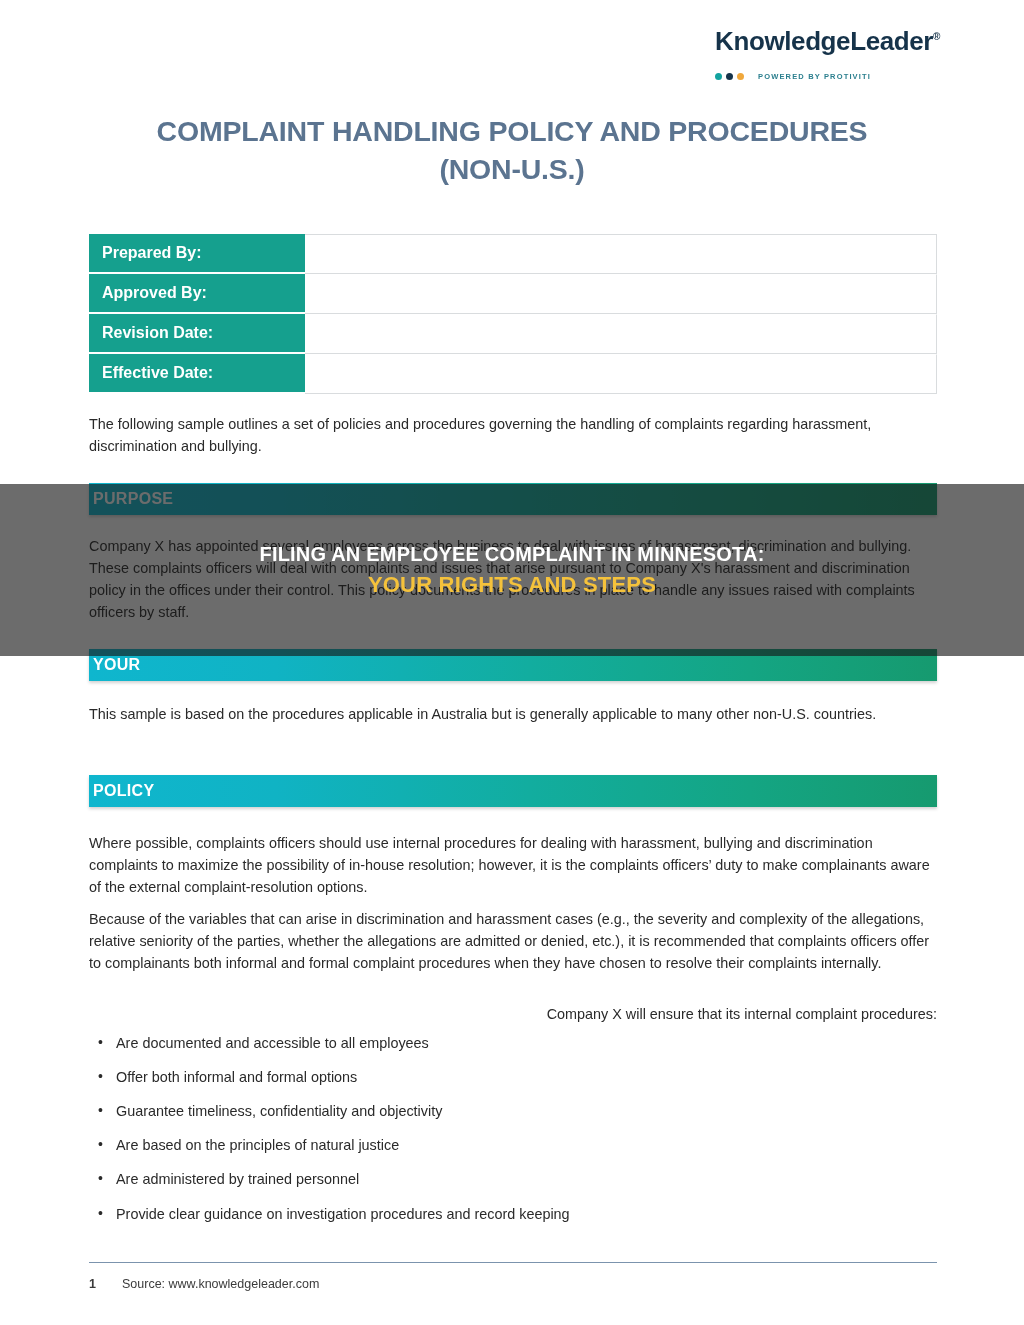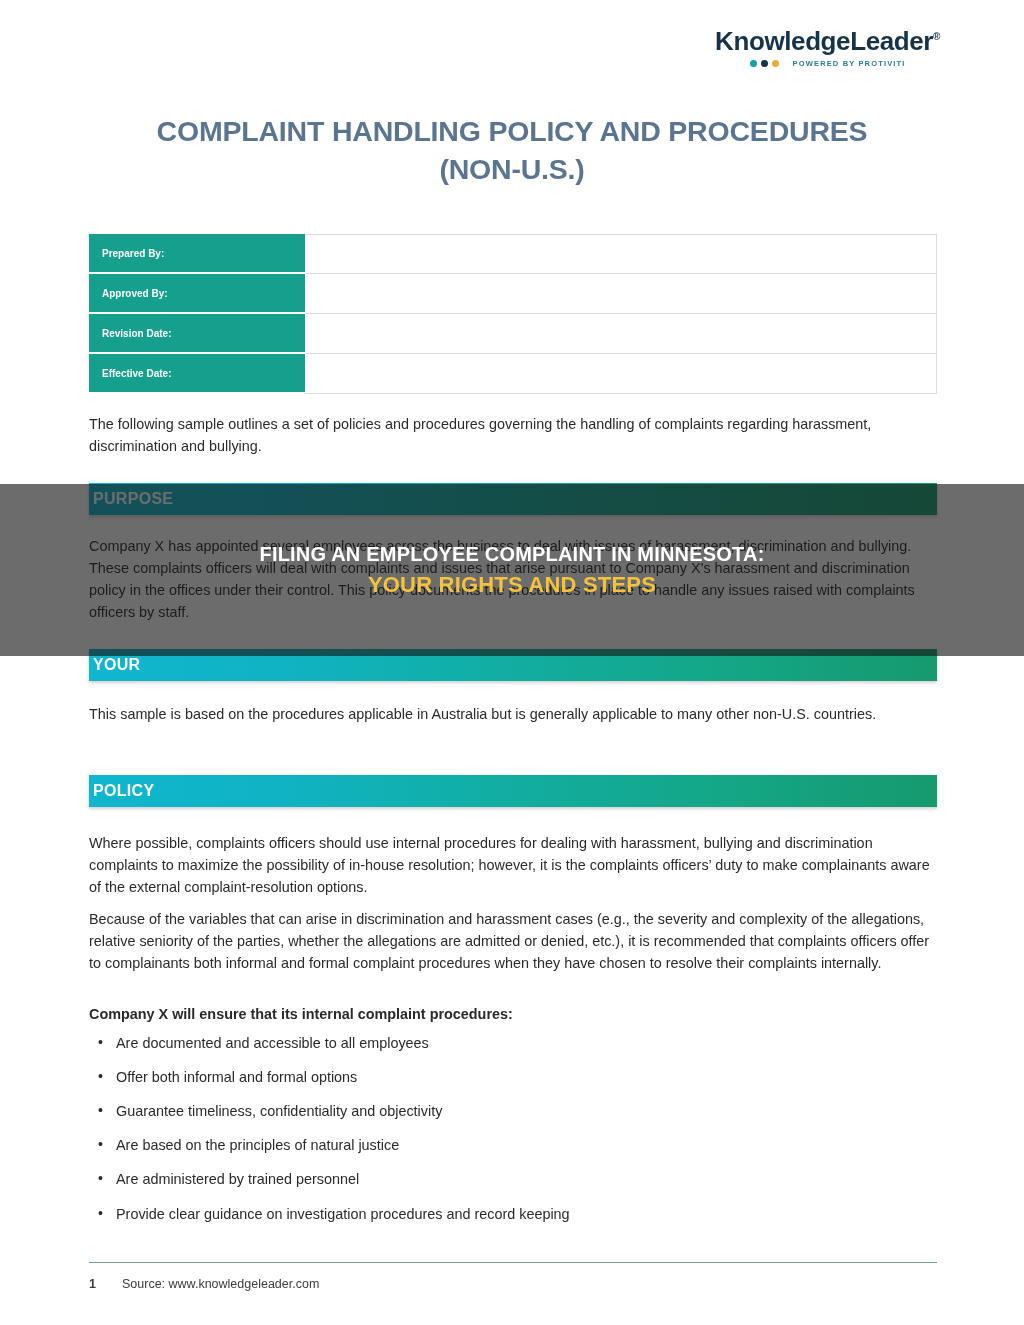--- a/index.html
+++ b/index.html
@@ -37,23 +37,23 @@
     line-height: 1;
     white-space: nowrap;
   }
   .logo-word .reg {
     font-size: 10px;
     vertical-align: super;
   }
   .logo-sub {
     display: flex;
     align-items: center;
-    justify-content: center;
+    justify-content: flex-start;
     gap: 6px;
-    margin-top: 5px;
+    margin-top: 18px;
   }
   .dots {
     display: flex;
     gap: 4px;
     align-items: center;
   }
   .dot {
     width: 7px;
     height: 7px;
     border-radius: 50%;
@@ -92,21 +92,21 @@
     top: 234px;
     width: 848px;
     border-collapse: separate;
     border-spacing: 0;
   }
   .meta-table tr { height: 40px; }
   .meta-table th {
     width: 203px;
     background: #15a08e;
     color: #ffffff;
-    font-size: 10px;
+    font-size: 16px;
     font-weight: bold;
     text-align: left;
     padding: 0 0 0 13px;
     border-bottom: 2px solid #ffffff;
     vertical-align: middle;
   }
   .meta-table td {
     background: #ffffff;
     border-bottom: 1px solid #d9dcde;
     border-right: 1px solid #d9dcde;
@@ -116,21 +116,21 @@
 
   
   .body-text {
     position: absolute;
     left: 89px;
     width: 848px;
     font-size: 14.4px;
     line-height: 1.52;
     color: #2a2a2a;
   }
-  .body-text.bold { font-weight: bold; }
+  .body-text.bold { font-weight: normal; text-align: right; }
 
   
   .section-bar {
     position: absolute;
     left: 89px;
     width: 848px;
     height: 32px;
     background: linear-gradient(90deg, #0fb6ce 0%, #10b3c4 22%, #12ad9f 52%, #14a583 78%, #169a6f 100%);
     color: #ffffff;
     font-size: 16px;

